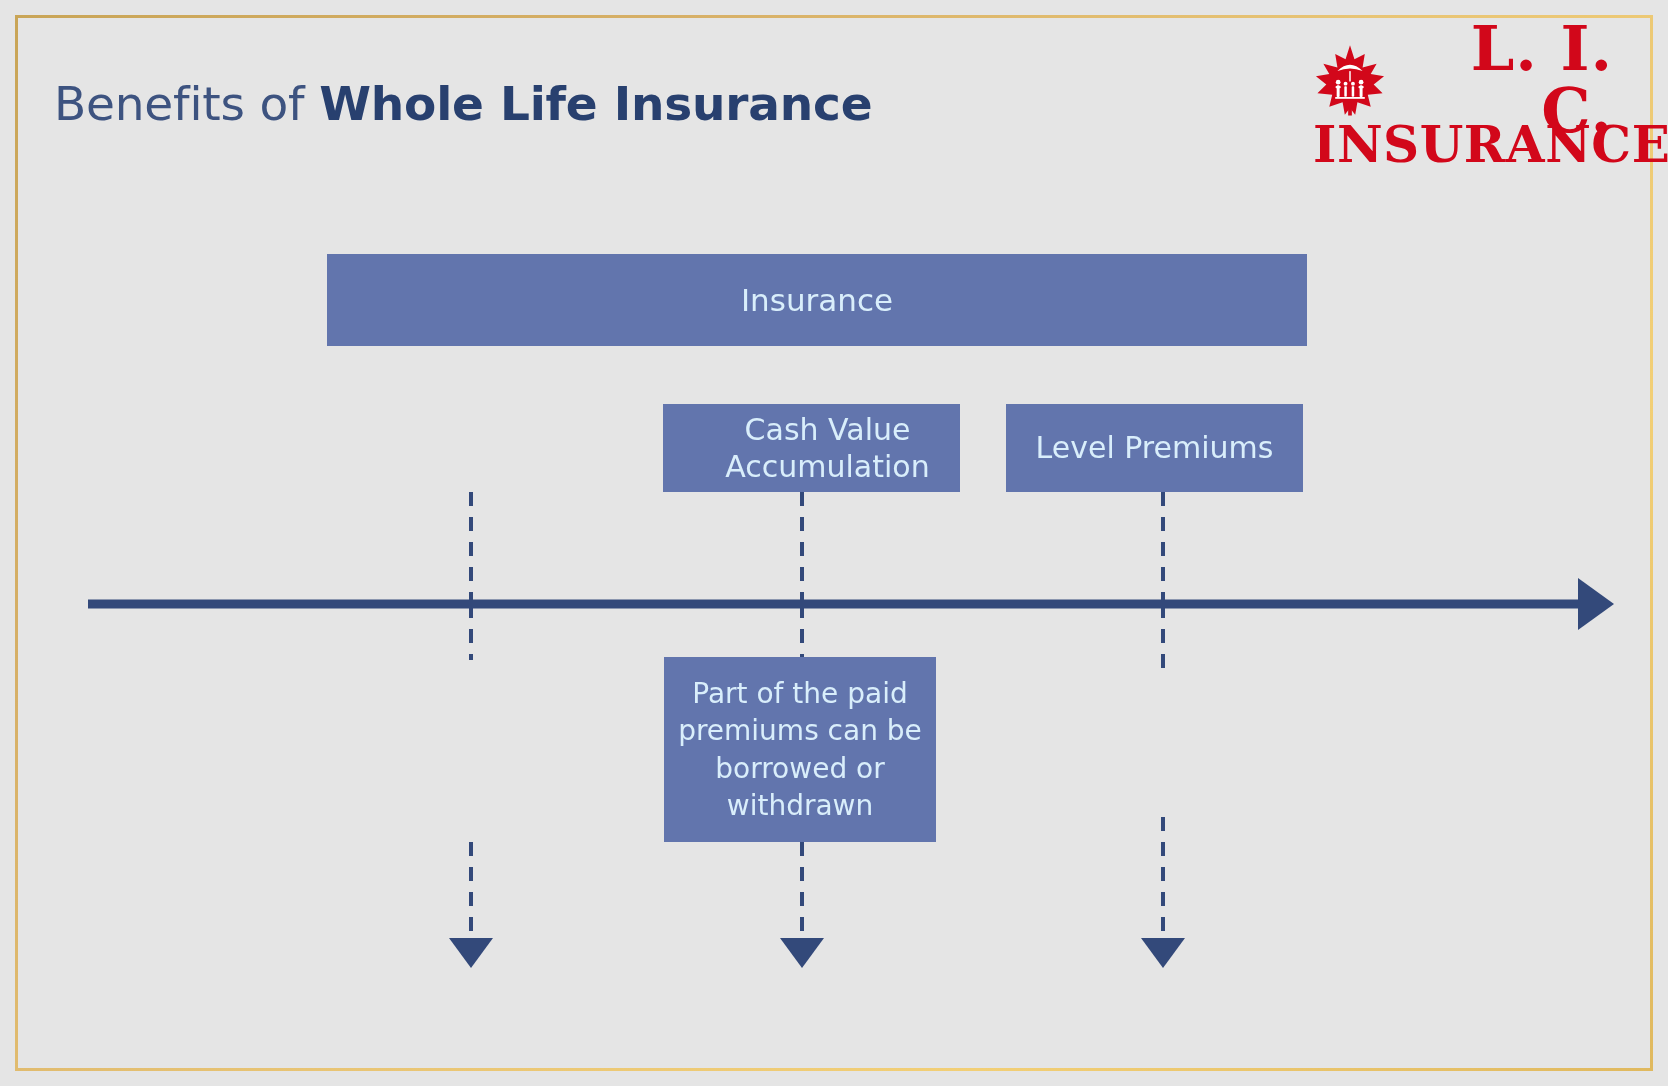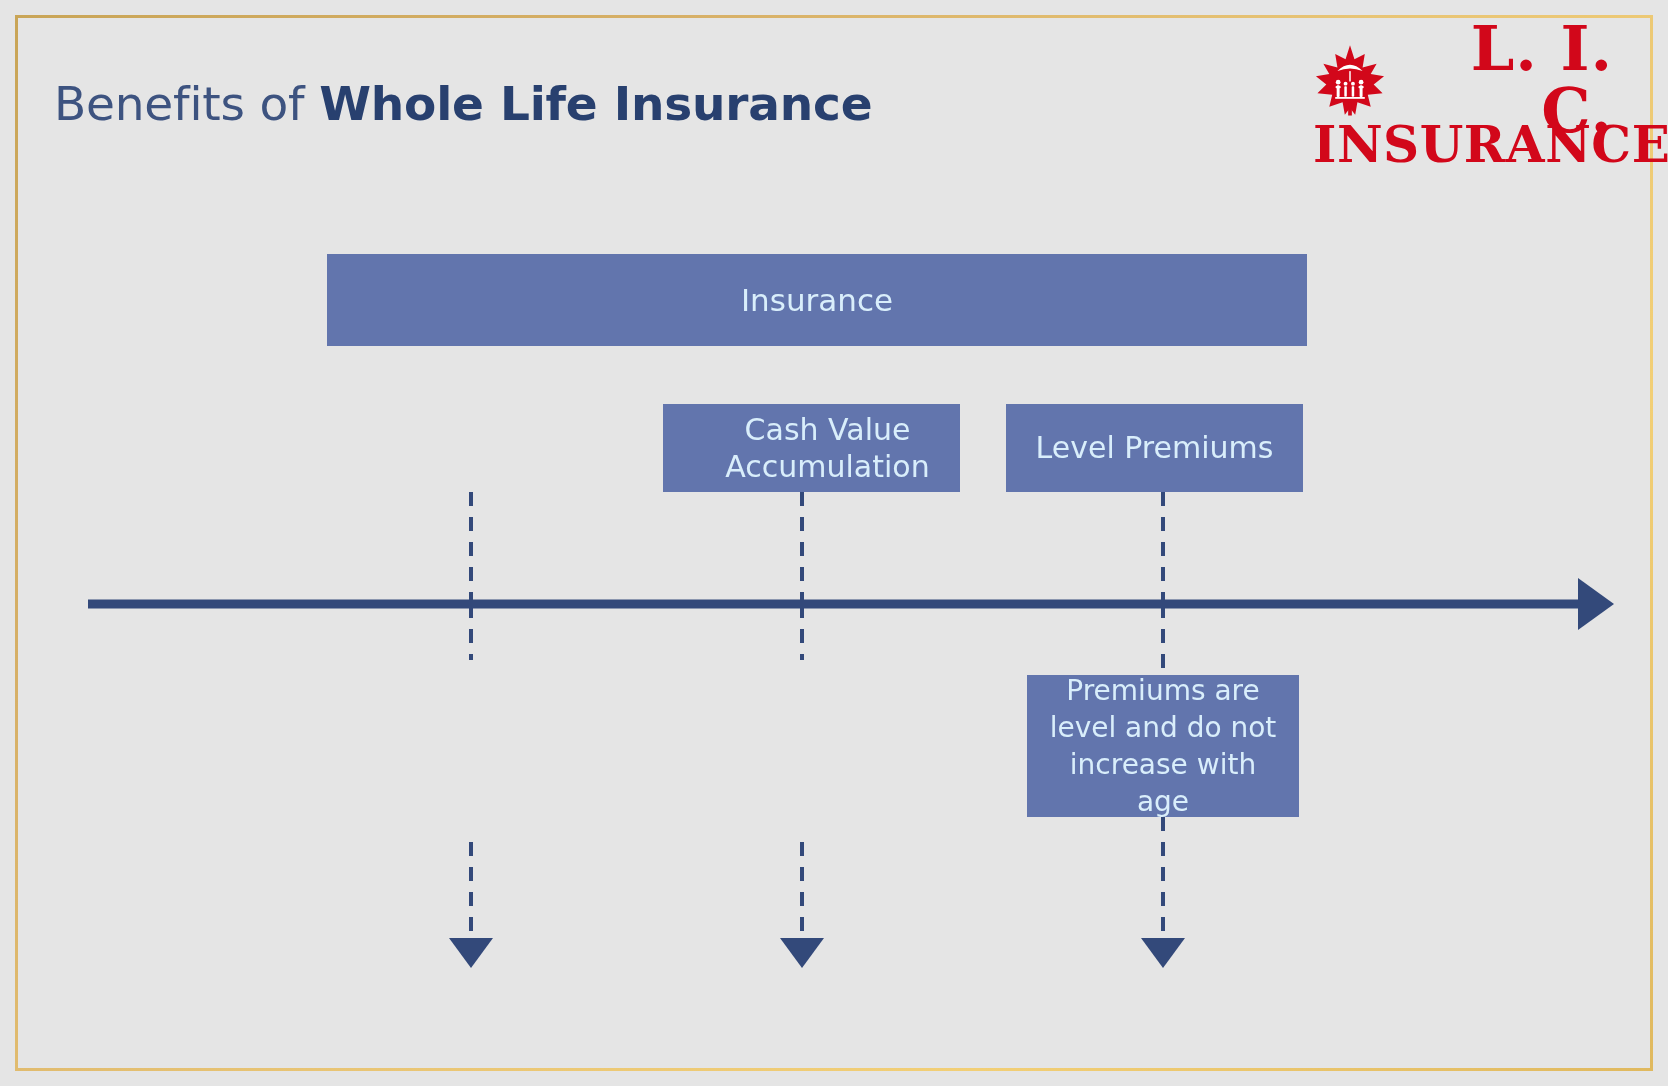--- a/index.html
+++ b/index.html
@@ -180,17 +180,17 @@
   </div>
 
   <div class="nbox cat-box" id="cat-1">
     <span style="white-space: pre-line;">Cash Value
 Accumulation</span>
   </div>
   <div class="nbox cat-box" id="cat-2">
     <span>Level Premiums</span>
   </div>
 
-  <div class="nbox desc-box" id="desc-2">
-    <span>Premiums are level and do not increase with age</span>
+  <div class="nbox desc-box" id="desc-1">
+    <span>Part of the paid premiums can be borrowed or withdrawn</span>
   </div>
 
 </div>
 
 </body></html>

